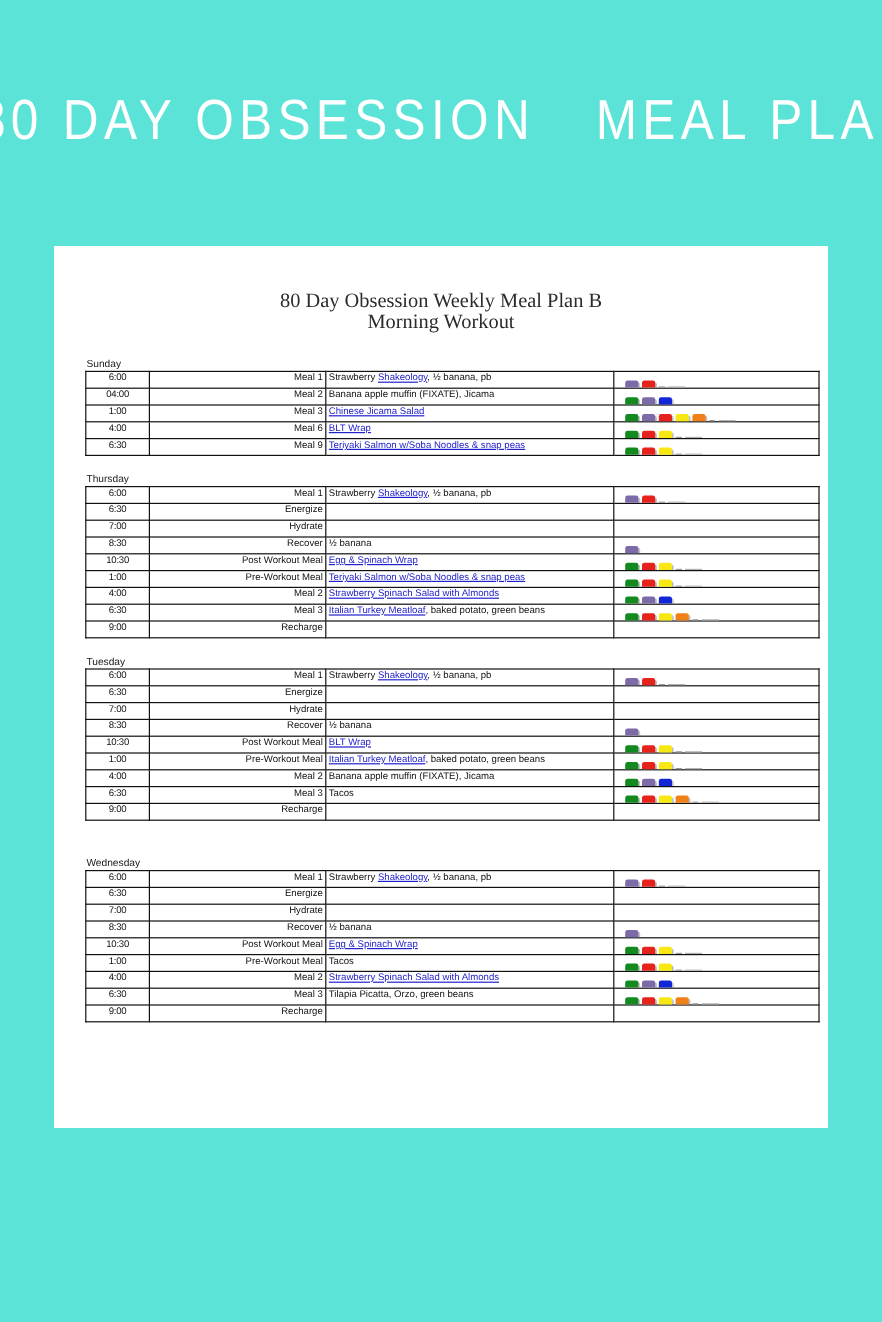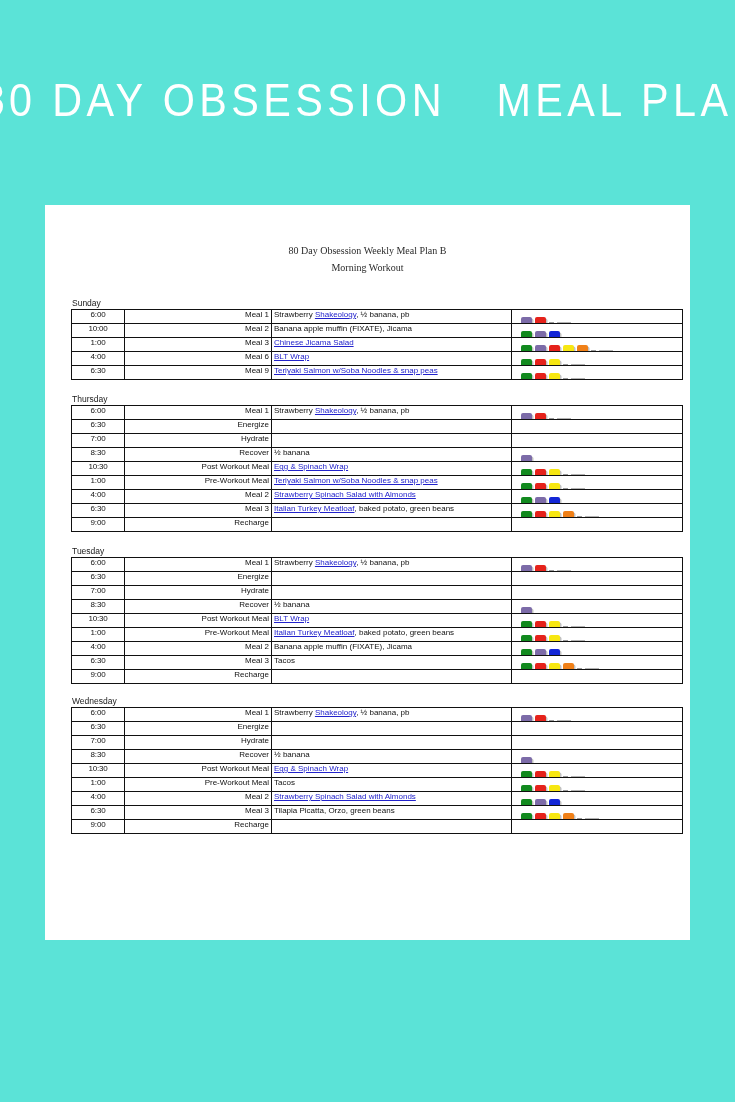--- a/index.html
+++ b/index.html
@@ -33,21 +33,21 @@
   #paper-card{
     position:absolute;left:45px;top:205px;
     width:645px;height:735px;
     background:#FFFFFF;
   }
 
   .doc-title{
     text-align:center;
     font-family:"Liberation Serif", serif;
     color:#2b2b2b;
-    font-size:10px;
+    font-size:17px;
     line-height:17px;
     padding-top:37px;
     font-weight:400;
   }
 
   
   .day-block{ margin:0 26px 0 26px; }
   .day-label{
     font-size:8.5px;
     color:#1a1a1a;
@@ -135,21 +135,21 @@
               <td class="c-food"><span>Strawberry </span><span class="food-link">Shakeology</span><span>, ½ banana, pb</span></td>
               <td class="c-cont">
                 <div class="cont-wrap">
                   <span class="sq purple"></span>
                   <span class="sq red"></span>
                   <span class="sq teaspoon"></span>
                 </div>
               </td>
             </tr>
             <tr>
-              <td class="c-time">10:00</td>
+              <td class="c-time">04:00</td>
               <td class="c-meal">Meal 2</td>
               <td class="c-food"><span>Banana apple muffin (FIXATE), Jicama</span></td>
               <td class="c-cont">
                 <div class="cont-wrap">
                   <span class="sq green"></span>
                   <span class="sq purple"></span>
                   <span class="sq blue"></span>
                 </div>
               </td>
             </tr>
@@ -388,21 +388,21 @@
             </tr>
             <tr>
               <td class="c-time">9:00</td>
               <td class="c-meal">Recharge</td>
               <td class="c-food">&nbsp;</td>
               <td class="c-cont"></td>
             </tr>
           </tbody>
         </table>
       </div>
-      <div class="day-block" style="margin-top: 12px;">
+      <div class="day-block" style="margin-top: 30px;">
         <div class="day-label">Wednesday</div>
         <table class="day-table">
           <tbody>
             <tr>
               <td class="c-time">6:00</td>
               <td class="c-meal">Meal 1</td>
               <td class="c-food"><span>Strawberry </span><span class="food-link">Shakeology</span><span>, ½ banana, pb</span></td>
               <td class="c-cont">
                 <div class="cont-wrap">
                   <span class="sq purple"></span>

